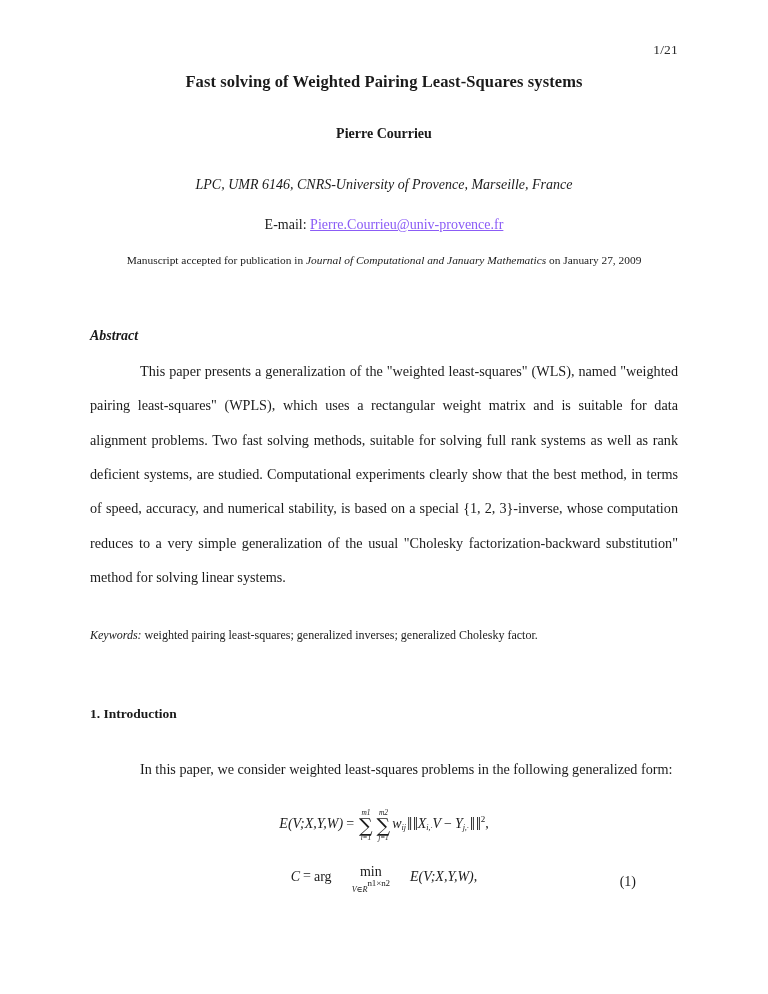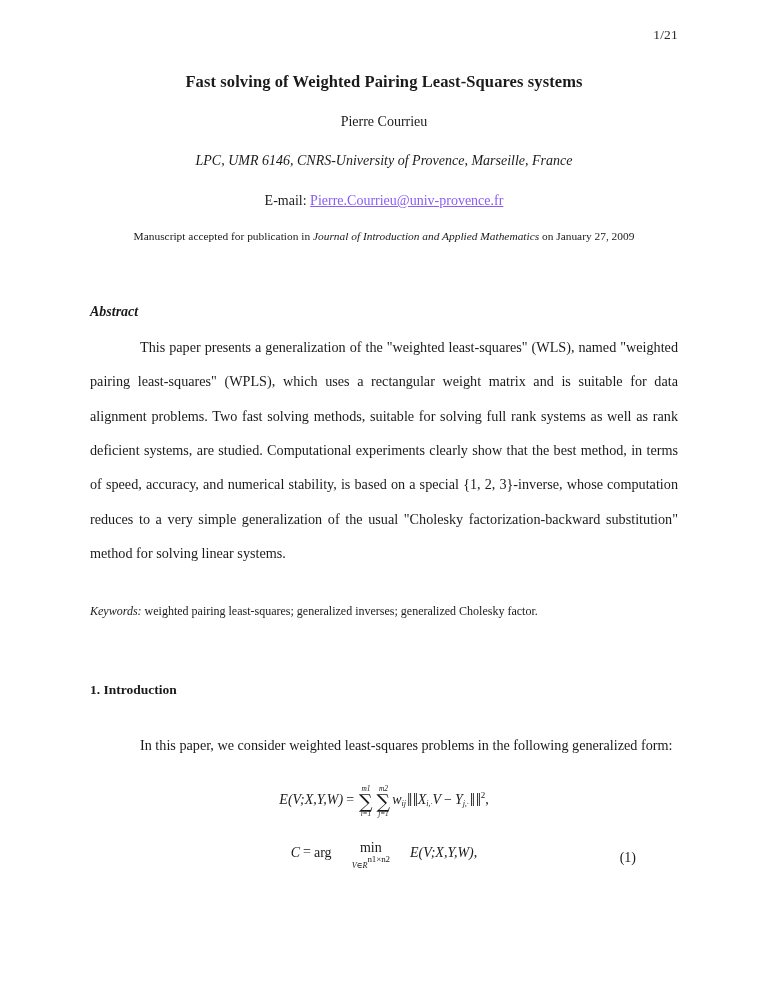--- a/index.html
+++ b/index.html
@@ -17,40 +17,40 @@
   }
   .page {
     position: relative;
     width: 768px;
     height: 994px;
     box-sizing: border-box;
     padding: 0 90px;
   }
   .page-number {
     position: absolute;
-    top: 27px;
+    top: 42px;
     right: 90px;
     font-size: 13.5px;
     color: #2a2a2a;
     letter-spacing: 0.2px;
   }
   .title {
     margin: 0;
     padding-top: 72px;
     text-align: center;
     font-size: 16.5px;
     font-weight: bold;
     letter-spacing: 0.1px;
   }
   .author {
-    margin: 0;
+    margin: 12px;
     padding-top: 22px;
     text-align: center;
     font-size: 14px;
-    font-weight: normal;
+    font-weight: bold;
   }
   .affiliation {
     margin: 0;
     padding-top: 23px;
     text-align: center;
     font-size: 14px;
     font-style: italic;
   }
   .email-line {
     margin: 0;
@@ -212,21 +212,21 @@
   <div class="page-number">1/21</div>
 
   <h1 class="title">Fast solving of Weighted Pairing Least-Squares systems</h1>
 
   <p class="author">Pierre Courrieu</p>
 
   <p class="affiliation">LPC, UMR 6146, CNRS-University of Provence, Marseille, France</p>
 
   <p class="email-line"><span>E-mail: </span><a class="email-link" href="#">Pierre.Courrieu@univ-provence.fr</a></p>
 
-  <p class="manuscript-note"><span>Manuscript accepted for publication in </span><span class="journal">Journal of Introduction and Applied Mathematics</span><span> on January 27, 2009</span></p>
+  <p class="manuscript-note"><span>Manuscript accepted for publication in </span><span class="journal">Journal of Computational and January Mathematics</span><span> on January 27, 2009</span></p>
 
   <h2 class="abstract-heading">Abstract</h2>
 
   <p class="body-text abstract-body">This paper presents a generalization of the "weighted least-squares" (WLS), named "weighted pairing least-squares" (WPLS), which uses a rectangular weight matrix and is suitable for data alignment problems. Two fast solving methods, suitable for solving full rank systems as well as rank deficient systems, are studied. Computational experiments clearly show that the best method, in terms of speed, accuracy, and numerical stability, is based on a special {1, 2, 3}-inverse, whose computation reduces to a very simple generalization of the usual "Cholesky factorization-backward substitution" method for solving linear systems.</p>
 
   <p class="keywords"><span class="kw-label">Keywords:</span><span> weighted pairing least-squares; generalized inverses; generalized Cholesky factor.</span></p>
 
   <h2 class="section-heading">1. Introduction</h2>
 
   <p class="body-text intro-body">In this paper, we consider weighted least-squares problems in the following generalized form:</p>

